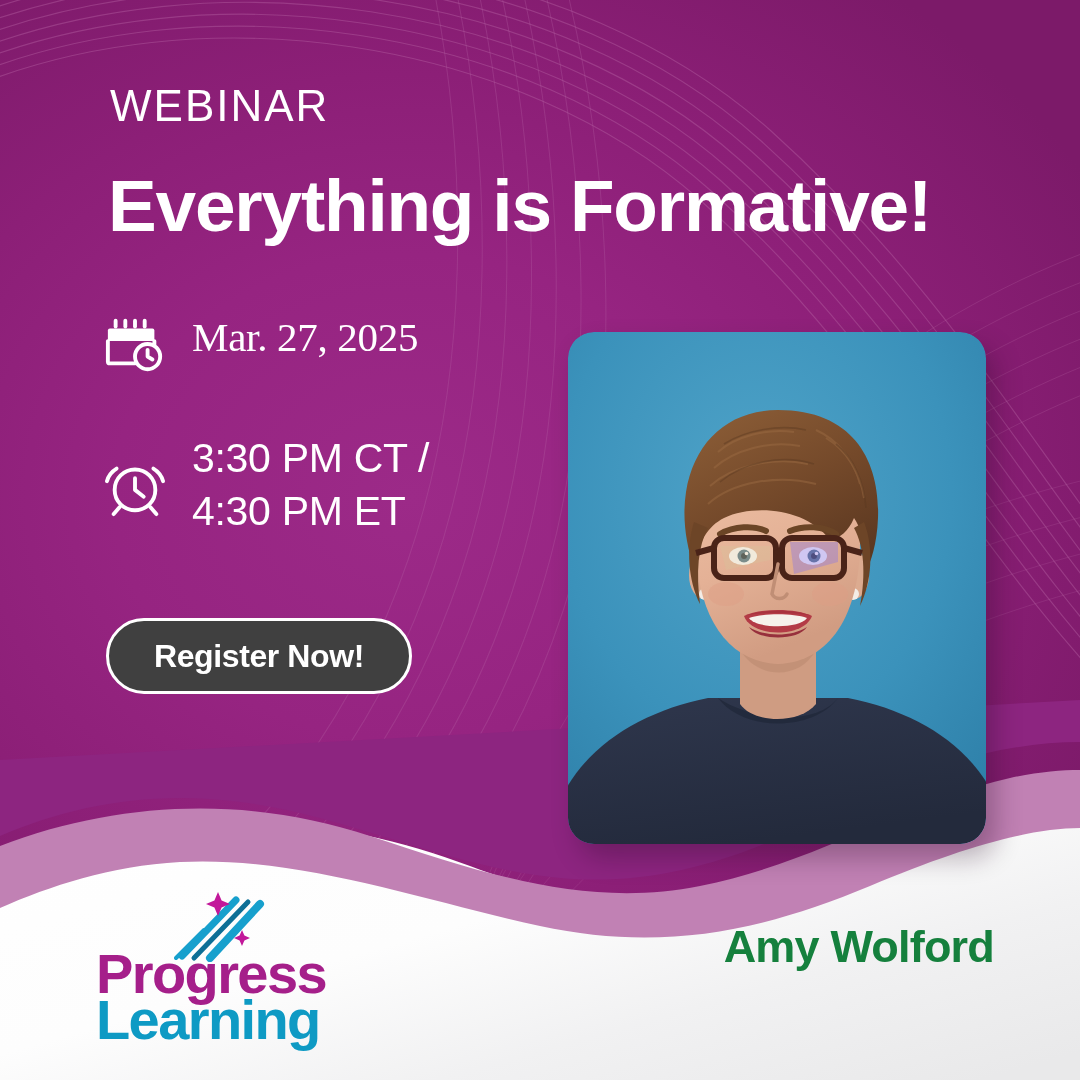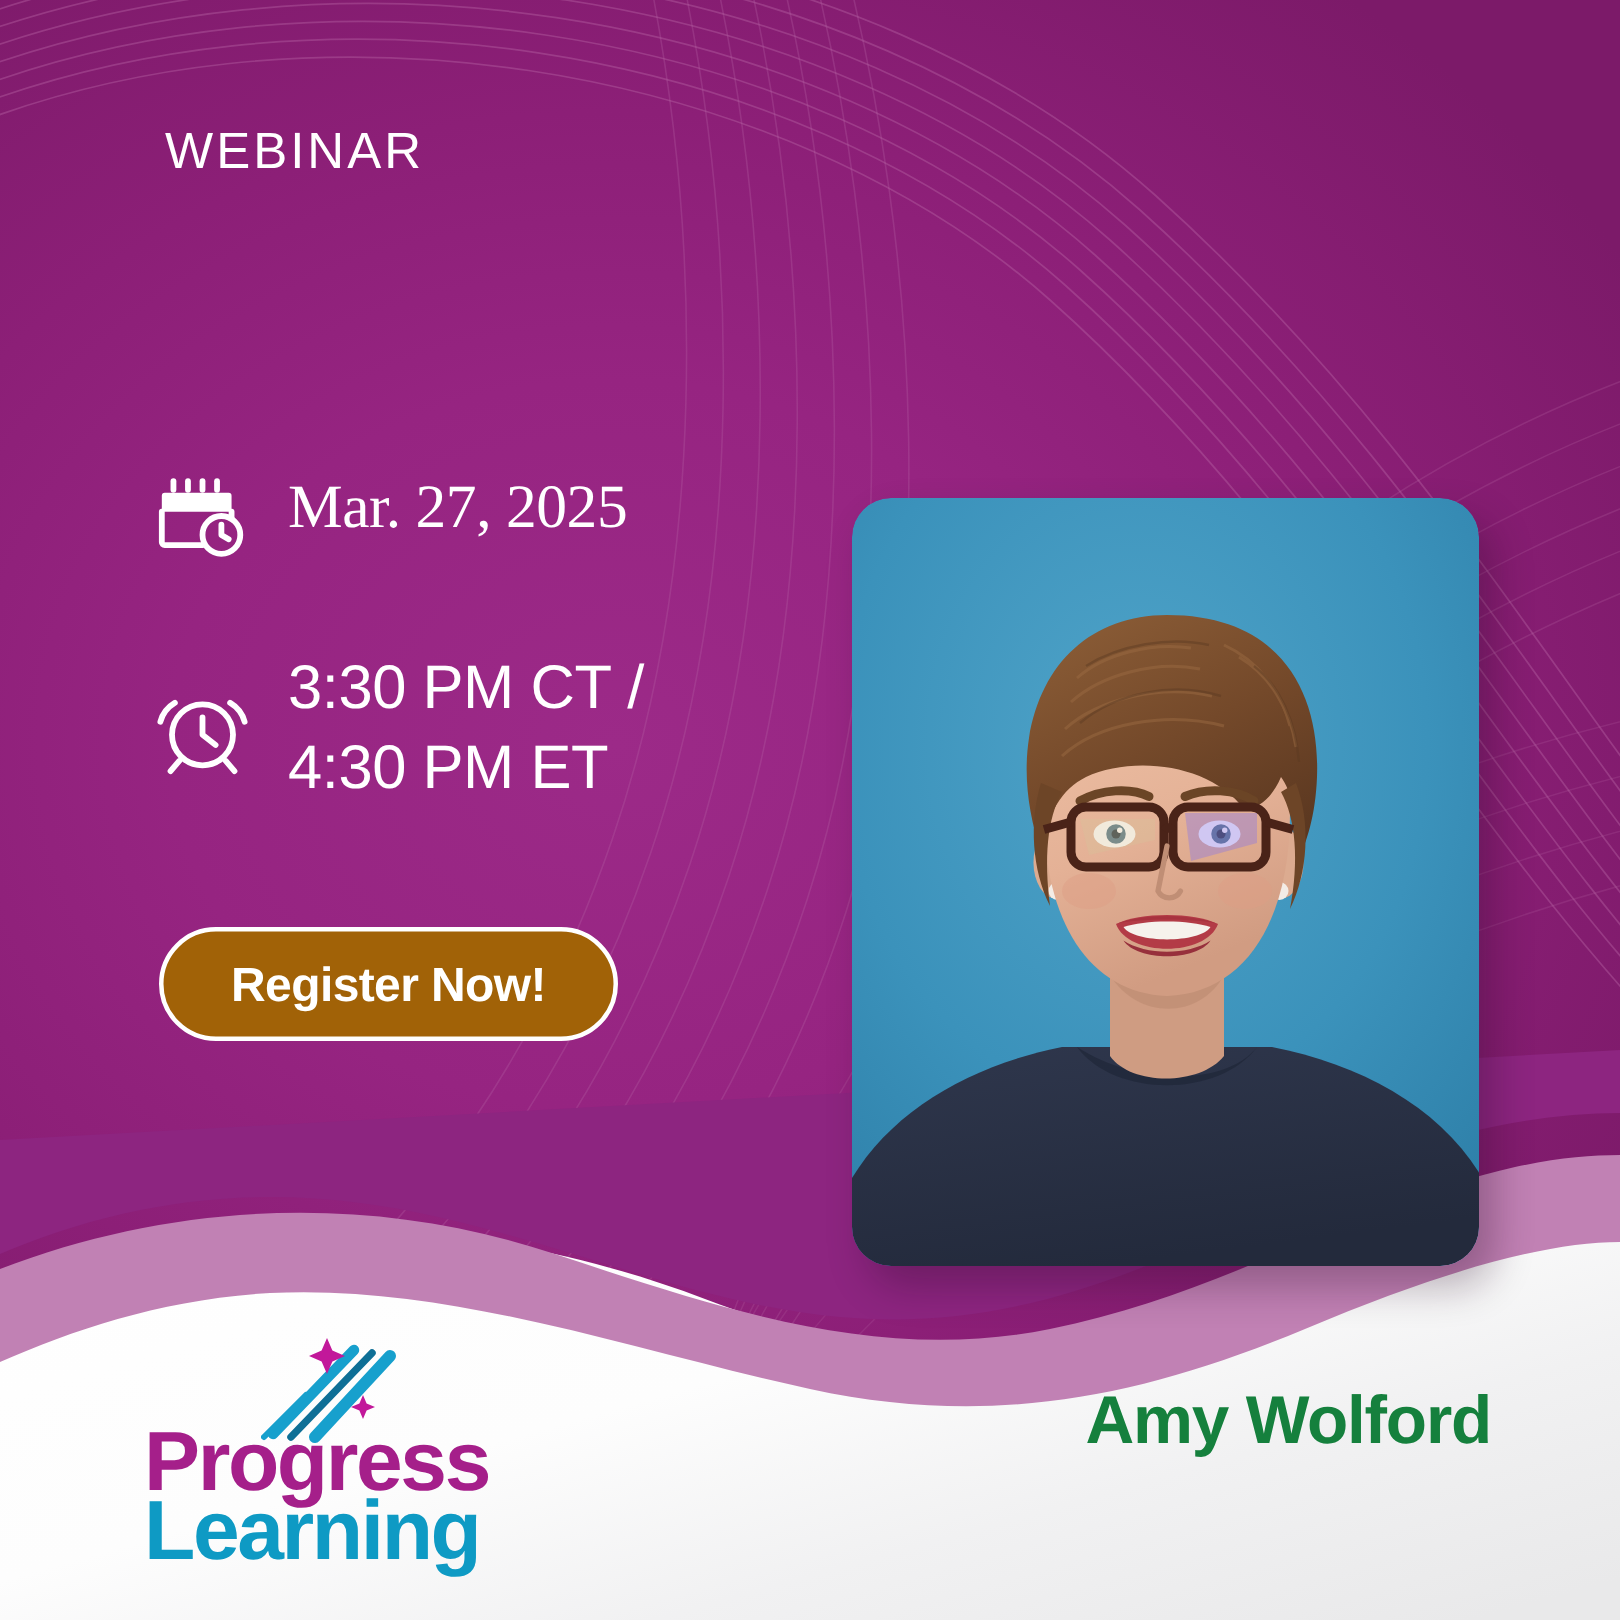--- a/index.html
+++ b/index.html
@@ -58,21 +58,21 @@
     width: 1080px;
     height: 1080px;
     pointer-events: none;
   }
 
   
   .eyebrow {
     position: absolute;
     left: 110px;
     top: 84px;
-    font-size: 34px;
+    font-size: 44px;
     letter-spacing: 2.0px;
     color: #ffffff;
     font-weight: 400;
     line-height: 1;
   }
 
   .headline {
     position: absolute;
     left: 108px;
     top: 168px;
@@ -111,21 +111,21 @@
   }
 
   
   .cta {
     position: absolute;
     left: 106px;
     top: 618px;
     width: 306px;
     height: 76px;
     border-radius: 40px;
-    background: #a16207;
+    background: #404040;
     border: 3px solid #ffffff;
     box-sizing: border-box;
     display: flex;
     align-items: center;
     justify-content: center;
     color: #ffffff;
     font-size: 32px;
     font-weight: 700;
     letter-spacing: -0.4px;
     cursor: pointer;
@@ -280,20 +280,21 @@
 
     <path d="M0,760 L1080,700 L1080,742
              C1010,742 930,763 850,804
              C760,850 670,888 560,878
              C450,868 350,816 240,802
              C150,790 70,806 0,836 Z" fill="#8d2580"></path>
   </svg>
 
   <div class="eyebrow">WEBINAR</div>
 
+  <div class="headline">Everything is Formative!</div>
 
   <div class="info-row" id="row-date">
     <svg class="info-icon" viewBox="0 0 64 64">
       <g fill="none" stroke="#ffffff" stroke-width="4" stroke-linecap="round" stroke-linejoin="round">
         <path d="M6,16 h44 a2,2 0 0 1 2,2 v11 H4 V18 a2,2 0 0 1 2,-2 Z" fill="#ffffff" stroke="none"></path>
         <path d="M4,29 V50 a2,2 0 0 0 2,2 H32"></path>
         <path d="M52,29 V33"></path>
         <path d="M12,8 V14"></path>
         <path d="M22,8 V14"></path>
         <path d="M32,8 V14"></path>

